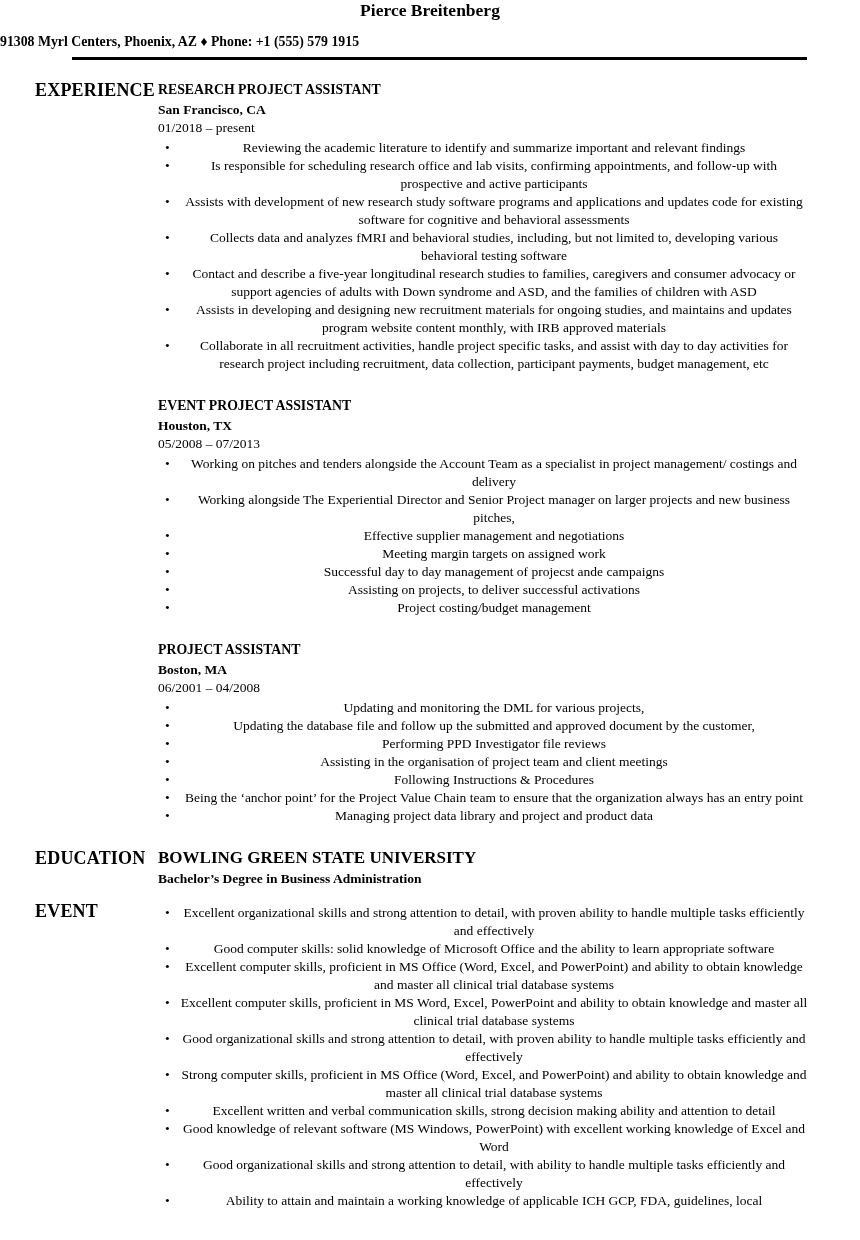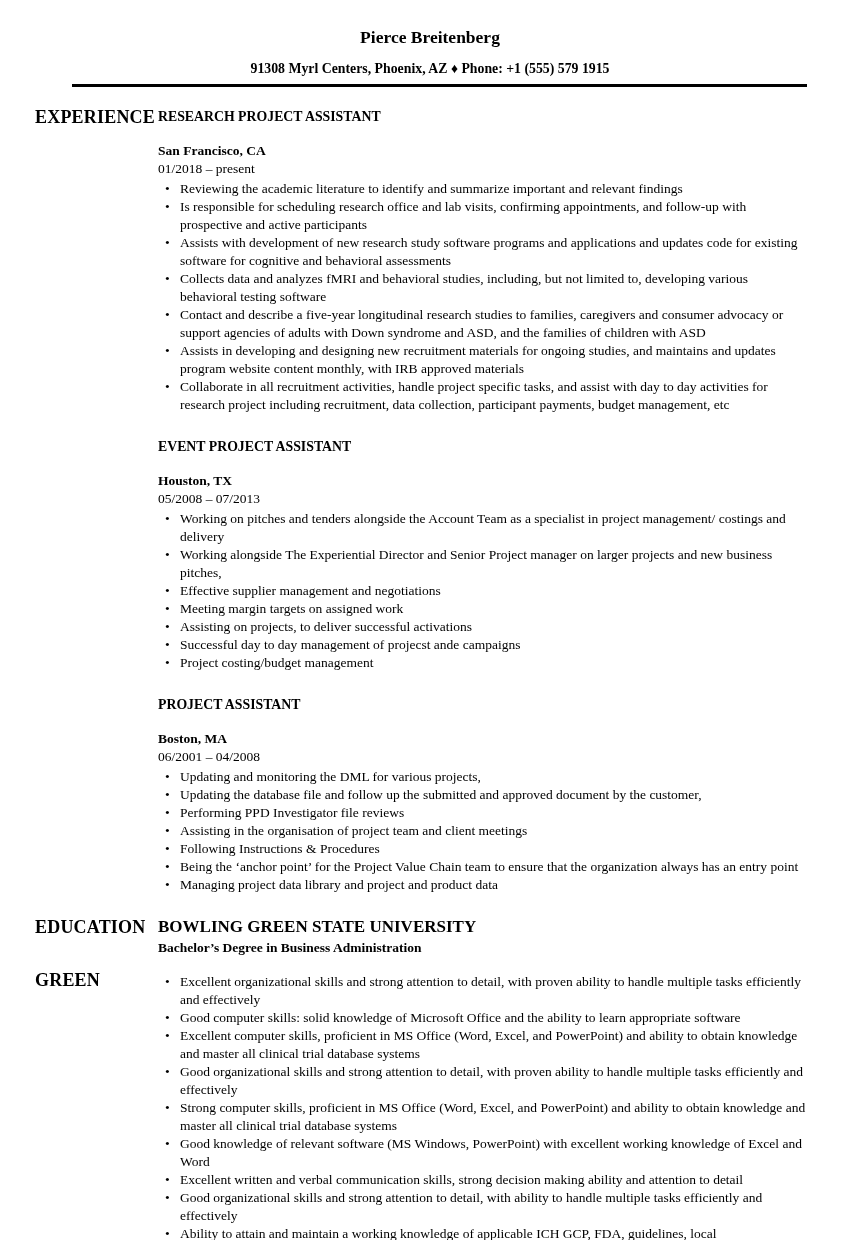--- a/index.html
+++ b/index.html
@@ -2,33 +2,33 @@
 <html><head>
 <meta charset="utf-8">
 <style>
   html, body { margin:0; padding:0; }
   body {
     width:860px; height:1240px; overflow:hidden;
     background:#ffffff; color:#000000;
     font-family:"Liberation Serif", serif;
     font-size:13.5px; line-height:18px;
   }
-  .name { text-align:center; font-weight:bold; font-size:17.5px; line-height:20px; margin-top:27px; }
-  .contact { text-align:center; font-weight:bold; font-size:13.8px; margin-top:13px; }
+  .name { text-align:center; font-weight:bold; font-size:17.5px; line-height:20px; }
+  .contact { text-align:left; font-weight:bold; font-size:13.8px; margin-top:13px; }
   .rule { height:3px; background:#000; margin:6px 53px 0 72px; }
   .section { display:grid; grid-template-columns:123px 650px; margin-left:35px; }
   .section.experience { margin-top:21px; }
   .section.education { margin-top:24px; }
   .section.skills { margin-top:14px; }
   .sec-label { font-weight:bold; font-size:18px; letter-spacing:0.2px; }
   .job + .job { margin-top:24px; }
   .job-title { font-weight:bold; font-size:13.8px; }
-  .job-location { font-weight:bold; margin-top:16px; }
+  .job-location { font-weight:bold; margin-top:2px; }
   .job-dates { }
-  ul.bullets { list-style:none; margin:2px 0 0 0; padding:0; }
+  ul.bullets { list-style:none; margin:2px 0 0 0; padding:0;text-align:center; }
   ul.bullets li { position:relative; padding-left:22px; }
   ul.bullets li::before { content:"\2022"; position:absolute; left:7px; top:0; }
   .edu-school { font-weight:bold; font-size:17px; }
   .edu-degree { font-weight:bold; margin-top:3px; }
 </style>
 </head>
 <body>
 
 <div>
   <div class="name">Pierce Breitenberg</div>
@@ -54,22 +54,22 @@
         </div>
         <div class="job">
           <div class="job-title">EVENT PROJECT ASSISTANT</div>
           <div class="job-location">Houston, TX</div>
           <div class="job-dates">05/2008 – 07/2013</div>
           <ul class="bullets">
             <li>Working on pitches and tenders alongside the Account Team as a specialist in project management/ costings and delivery</li>
             <li>Working alongside The Experiential Director and Senior Project manager on larger projects and new business pitches,</li>
             <li>Effective supplier management and negotiations</li>
             <li>Meeting margin targets on assigned work</li>
+            <li>Successful day to day management of projecst ande campaigns</li>
             <li>Assisting on projects, to deliver successful activations</li>
-            <li>Successful day to day management of projecst ande campaigns</li>
             <li>Project costing/budget management</li>
           </ul>
         </div>
         <div class="job">
           <div class="job-title">PROJECT ASSISTANT</div>
           <div class="job-location">Boston, MA</div>
           <div class="job-dates">06/2001 – 04/2008</div>
           <ul class="bullets">
             <li>Updating and monitoring the DML for various projects,</li>
             <li>Updating the database file and follow up the submitted and approved document by the customer,</li>
@@ -85,28 +85,29 @@
 
   <div class="section education">
     <div class="sec-label">EDUCATION</div>
     <div class="sec-content">
       <div class="edu-school">BOWLING GREEN STATE UNIVERSITY</div>
       <div class="edu-degree">Bachelor’s Degree in Business Administration</div>
     </div>
   </div>
 
   <div class="section skills">
-    <div class="sec-label">GREEN</div>
+    <div class="sec-label">EVENT</div>
     <div class="sec-content">
       <ul class="bullets">
           <li>Excellent organizational skills and strong attention to detail, with proven ability to handle multiple tasks efficiently and effectively</li>
           <li>Good computer skills: solid knowledge of Microsoft Office and the ability to learn appropriate software</li>
           <li>Excellent computer skills, proficient in MS Office (Word, Excel, and PowerPoint) and ability to obtain knowledge and master all clinical trial database systems</li>
+          <li>Excellent computer skills, proficient in MS Word, Excel, PowerPoint and ability to obtain knowledge and master all clinical trial database systems</li>
           <li>Good organizational skills and strong attention to detail, with proven ability to handle multiple tasks efficiently and effectively</li>
           <li>Strong computer skills, proficient in MS Office (Word, Excel, and PowerPoint) and ability to obtain knowledge and master all clinical trial database systems</li>
+          <li>Excellent written and verbal communication skills, strong decision making ability and attention to detail</li>
           <li>Good knowledge of relevant software (MS Windows, PowerPoint) with excellent working knowledge of Excel and Word</li>
-          <li>Excellent written and verbal communication skills, strong decision making ability and attention to detail</li>
           <li>Good organizational skills and strong attention to detail, with ability to handle multiple tasks efficiently and effectively</li>
           <li>Ability to attain and maintain a working knowledge of applicable ICH GCP, FDA, guidelines, local</li>
         </ul>
     </div>
   </div>
 </div>
 
 </body></html>

